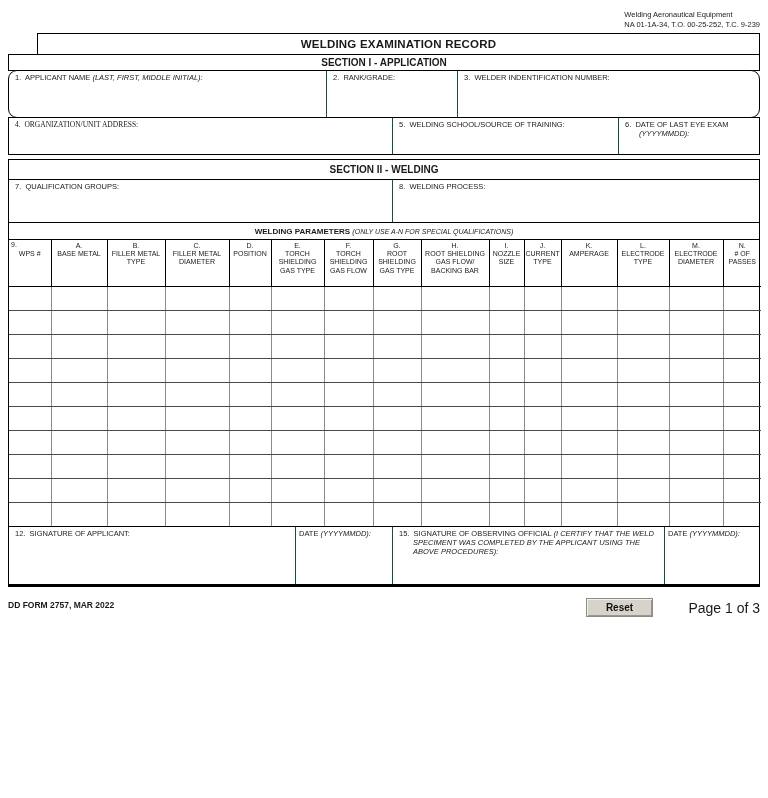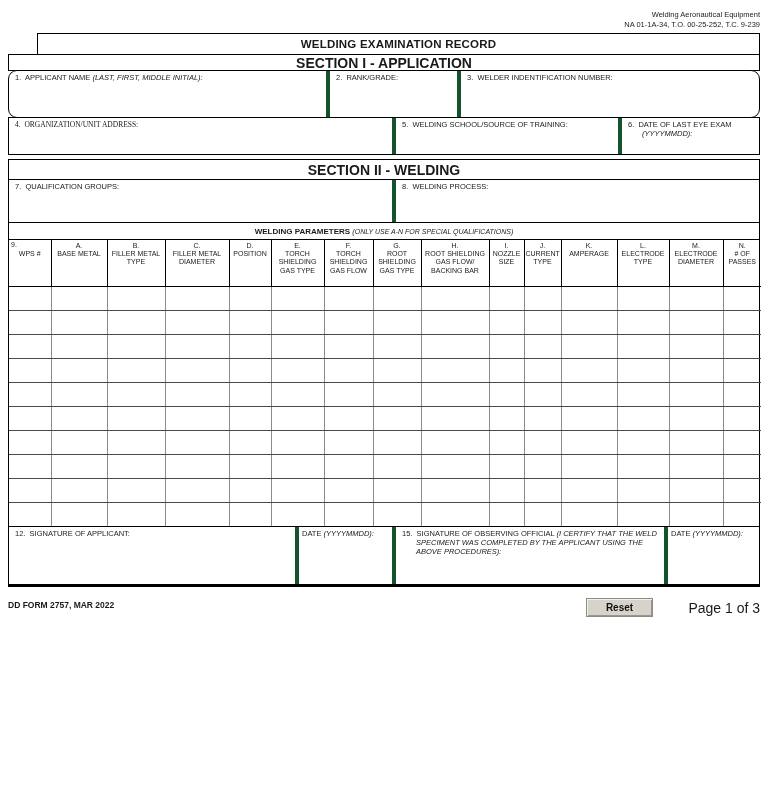--- a/index.html
+++ b/index.html
@@ -7,45 +7,45 @@
   body {
     font-family: "Liberation Sans", "DejaVu Sans", sans-serif;
     color: #1a1a1a;
     position: relative;
     overflow: hidden;
   }
 
   
   .doc-ref {
     position: absolute; top: 10px; right: 8px;
-    text-align: right; font-size: 7.5px; line-height: 9.5px; color: #222;
+    font-size: 7.5px; line-height: 9.5px; color: #222;
   }
 
   
   .form { position: absolute; left: 8px; top: 33px; width: 752px; }
 
   .box { border: 1px solid #000; margin-top: -1px; background: #fff; }
   .box.first { margin-top: 0; }
   .box.gap-above { margin-top: 4px; }
 
   .title-row { height: 22px; text-align: center; font-weight: bold; font-size: 11.5px; line-height: 21px; letter-spacing: .2px; margin-left: 29px; }
-  .section-header { text-align: center; font-weight: bold; font-size: 14px; }
+  .section-header { text-align: center; font-weight: bold; font-size: 10px; }
   .sec1 { height: 17px; line-height: 16px; }
   .sec2 { height: 21px; line-height: 20px; }
 
   .field-row { display: flex; }
   .fr1 { height: 48px; border-radius: 9px; }
   .fr2 { height: 38px; }
   .fr3 { height: 44px; }
   .sig-row { height: 61px; border-bottom-width: 3px; }
 
   .field-cell {
     position: relative; padding: 2px 3px 0 3px;
     font-size: 7.5px; line-height: 9px;
-    border-left: 4px solid #14532d;
+    border-left: 1px solid #14532d;
     overflow: hidden;
   }
   .field-cell:first-child { border-left: none; }
   .hang { padding-left: 17px; text-indent: -14px; }
   .it { font-style: italic; }
 
   
   .w-a1 { width: 317px; } .w-a2 { width: 131px; } .w-a3 { flex: 1; }
   .w-b1 { width: 383px; font-family: Liberation Serif, serif; } .w-b2 { width: 226px; } .w-b3 { flex: 1; }
   .w-c1 { width: 383px; } .w-c2 { flex: 1; }

